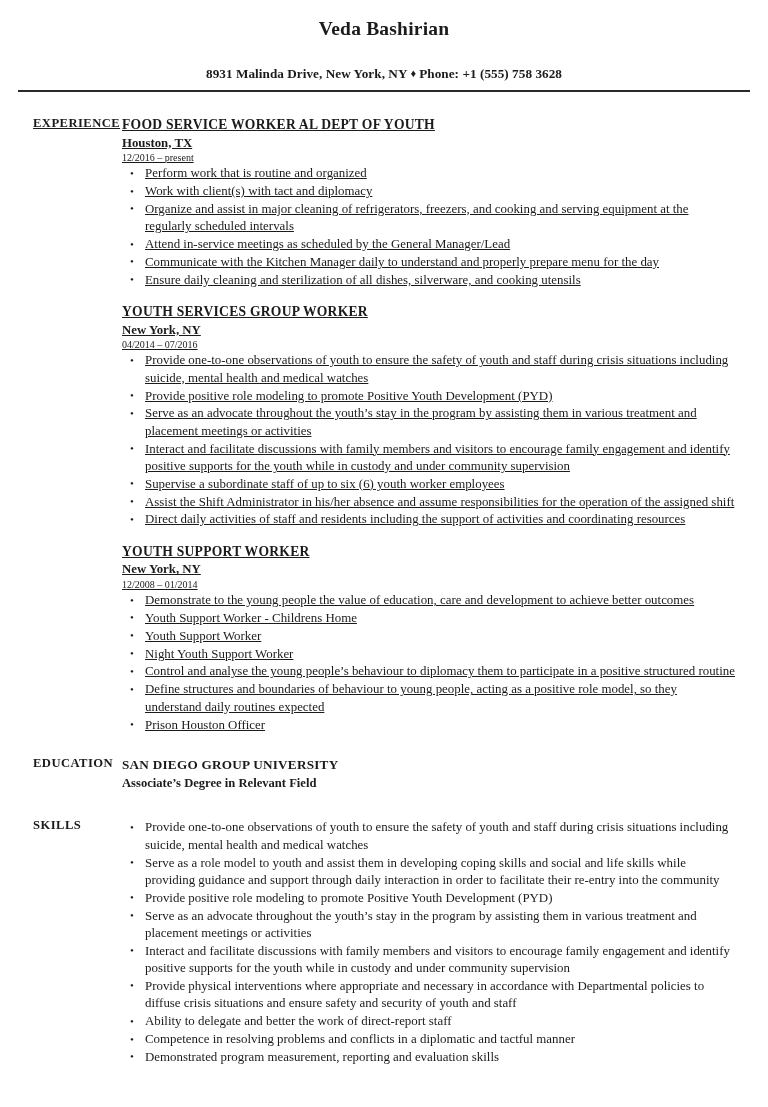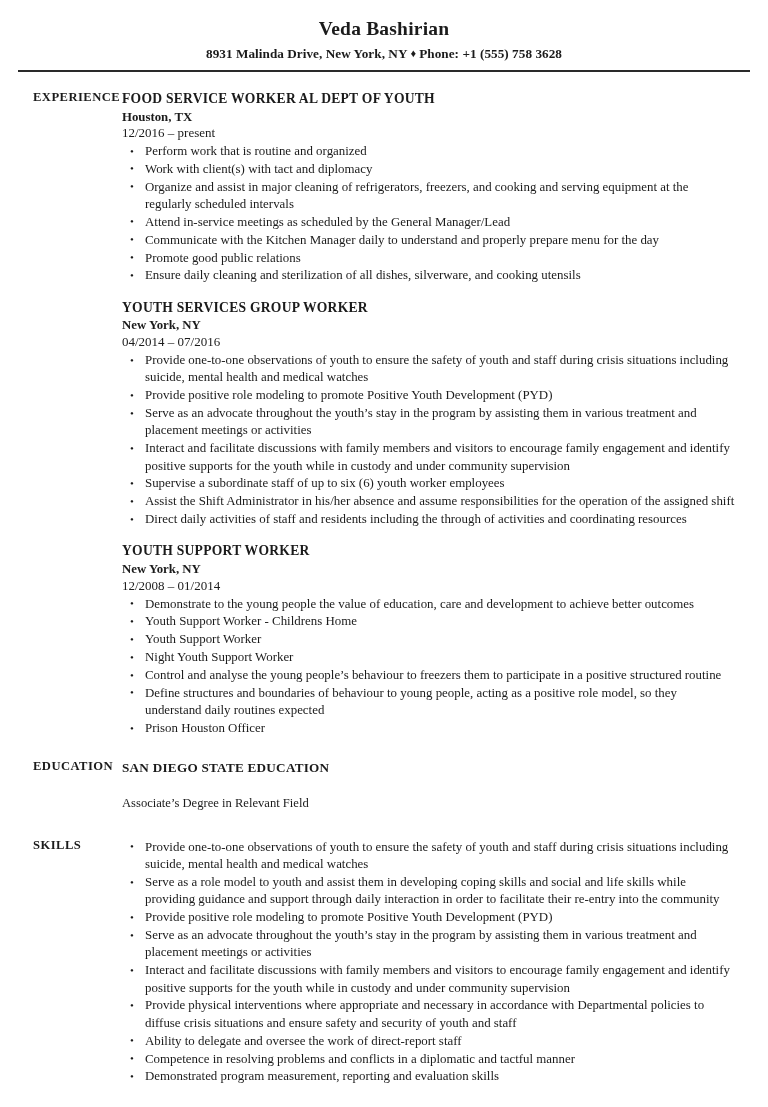--- a/index.html
+++ b/index.html
@@ -30,21 +30,21 @@
   }
   .cand-name {
     font-size: 19.5px;
     font-weight: bold;
     letter-spacing: 0.2px;
     line-height: 1.25;
   }
   .cand-contact {
     font-size: 13.2px;
     font-weight: bold;
-    margin-top: 5px;
+    margin-top: 25px;
     line-height: 1.25;
     letter-spacing: 0.05px;
   }
   .diamond {
     font-size: 11px;
     vertical-align: 1px;
     padding: 0 3px;
   }
   .rule {
     margin: 7px 18px 0 18px;
@@ -64,42 +64,42 @@
     font-size: 12.6px;
     font-weight: bold;
     letter-spacing: 0.45px;
     white-space: nowrap;
   }
   .sec-body {
     flex: 1;
     padding-right: 32px;
   }
 
-  #experience-section { margin-top: 18px; }
+  #experience-section { margin-top: 24px; text-decoration: underline; }
   #education-section  { margin-top: 22px; justify-content: flex-end; }
   #skills-section     { margin-top: 27px; }
 
   
   .job { margin-bottom: 14px; }
   .job:last-child { margin-bottom: 0; }
 
   .job-title {
     font-size: 13.6px;
     font-weight: bold;
     letter-spacing: 0.25px;
     line-height: 1.3;
   }
   .job-loc {
     font-size: 12.8px;
     font-weight: bold;
     line-height: 1.3;
     margin-top: 1px;
   }
   .job-dates {
-    font-size: 13px;
+    font-size: 10px;
     line-height: 1.3;
     margin-top: 0px;
   }
 
   
   ul.bullets {
     list-style: none;
     margin: 1px 0 0 0;
     padding: 0;
   }
@@ -121,23 +121,23 @@
 
   
   .edu-school {
     font-size: 13.2px;
     font-weight: bold;
     letter-spacing: 0.25px;
     line-height: 1.3;
   }
   .edu-degree {
     font-size: 12.6px;
-    font-weight: normal;
-    line-height: 1.3;
-    margin-top: 18px;
+    font-weight: bold;
+    line-height: 1.3;
+    margin-top: 2px;
   }
 </style>
 </head>
 <body>
 
 <div class="page">
 
   <div class="header">
     <div class="cand-name">Veda Bashirian</div>
     <div class="cand-contact">
@@ -153,78 +153,77 @@
       <div class="job">
         <div class="job-title">FOOD SERVICE WORKER AL DEPT OF YOUTH</div>
         <div class="job-loc">Houston, TX</div>
         <div class="job-dates">12/2016 – present</div>
         <ul class="bullets">
           <li>Perform work that is routine and organized</li>
           <li>Work with client(s) with tact and diplomacy</li>
           <li>Organize and assist in major cleaning of refrigerators, freezers, and cooking and serving equipment at the regularly scheduled intervals</li>
           <li>Attend in-service meetings as scheduled by the General Manager/Lead</li>
           <li>Communicate with the Kitchen Manager daily to understand and properly prepare menu for the day</li>
-          <li>Promote good public relations</li>
           <li>Ensure daily cleaning and sterilization of all dishes, silverware, and cooking utensils</li>
         </ul>
       </div>
 
       <div class="job">
         <div class="job-title">YOUTH SERVICES GROUP WORKER</div>
         <div class="job-loc">New York, NY</div>
         <div class="job-dates">04/2014 – 07/2016</div>
         <ul class="bullets">
           <li>Provide one-to-one observations of youth to ensure the safety of youth and staff during crisis situations including suicide, mental health and medical watches</li>
           <li>Provide positive role modeling to promote Positive Youth Development (PYD)</li>
           <li>Serve as an advocate throughout the youth’s stay in the program by assisting them in various treatment and placement meetings or activities</li>
           <li>Interact and facilitate discussions with family members and visitors to encourage family engagement and identify positive supports for the youth while in custody and under community supervision</li>
           <li>Supervise a subordinate staff of up to six (6) youth worker employees</li>
           <li>Assist the Shift Administrator in his/her absence and assume responsibilities for the operation of the assigned shift</li>
-          <li>Direct daily activities of staff and residents including the through of activities and coordinating resources</li>
+          <li>Direct daily activities of staff and residents including the support of activities and coordinating resources</li>
         </ul>
       </div>
 
       <div class="job">
         <div class="job-title">YOUTH SUPPORT WORKER</div>
         <div class="job-loc">New York, NY</div>
         <div class="job-dates">12/2008 – 01/2014</div>
         <ul class="bullets">
           <li>Demonstrate to the young people the value of education, care and development to achieve better outcomes</li>
           <li>Youth Support Worker - Childrens Home</li>
           <li>Youth Support Worker</li>
           <li>Night Youth Support Worker</li>
-          <li>Control and analyse the young people’s behaviour to freezers them to participate in a positive structured routine</li>
+          <li>Control and analyse the young people’s behaviour to diplomacy them to participate in a positive structured routine</li>
           <li>Define structures and boundaries of behaviour to young people, acting as a positive role model, so they understand daily routines expected</li>
           <li>Prison Houston Officer</li>
         </ul>
       </div>
 
     </div>
   </div>
 
   <div class="section" id="education-section">
     <div class="sec-label">EDUCATION</div>
     <div class="sec-body">
       <div class="edu">
-        <div class="edu-school">SAN DIEGO STATE EDUCATION</div>
+        <div class="edu-school">SAN DIEGO GROUP UNIVERSITY</div>
         <div class="edu-degree">Associate’s Degree in Relevant Field</div>
       </div>
     </div>
   </div>
 
   <div class="section" id="skills-section">
     <div class="sec-label">SKILLS</div>
     <div class="sec-body">
       <ul class="bullets">
         <li>Provide one-to-one observations of youth to ensure the safety of youth and staff during crisis situations including suicide, mental health and medical watches</li>
         <li>Serve as a role model to youth and assist them in developing coping skills and social and life skills while providing guidance and support through daily interaction in order to facilitate their re-entry into the community</li>
         <li>Provide positive role modeling to promote Positive Youth Development (PYD)</li>
         <li>Serve as an advocate throughout the youth’s stay in the program by assisting them in various treatment and placement meetings or activities</li>
         <li>Interact and facilitate discussions with family members and visitors to encourage family engagement and identify positive supports for the youth while in custody and under community supervision</li>
         <li>Provide physical interventions where appropriate and necessary in accordance with Departmental policies to diffuse crisis situations and ensure safety and security of youth and staff</li>
-        <li>Ability to delegate and oversee the work of direct-report staff</li>
+        <li>Ability to delegate and better the work of direct-report staff</li>
         <li>Competence in resolving problems and conflicts in a diplomatic and tactful manner</li>
         <li>Demonstrated program measurement, reporting and evaluation skills</li>
       </ul>
     </div>
   </div>
 
 </div>
 
 </body></html>

